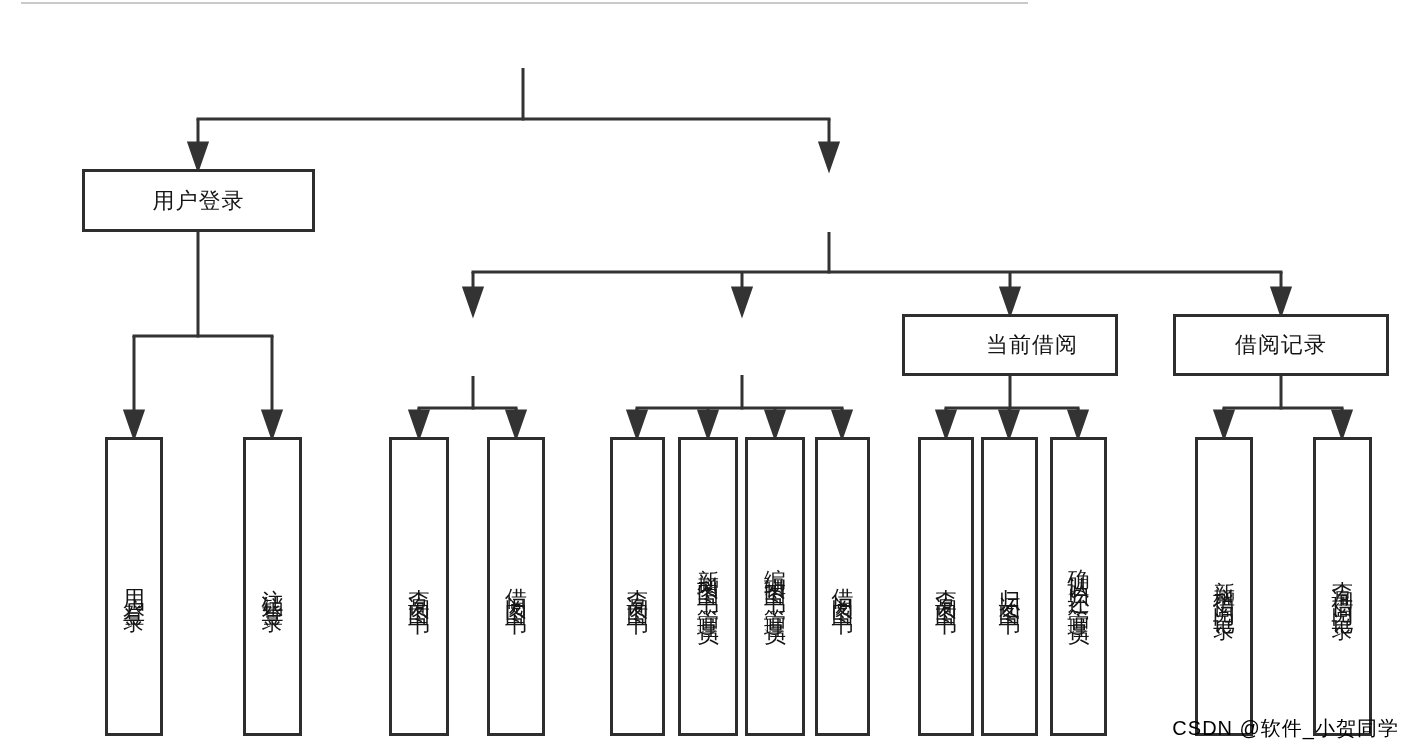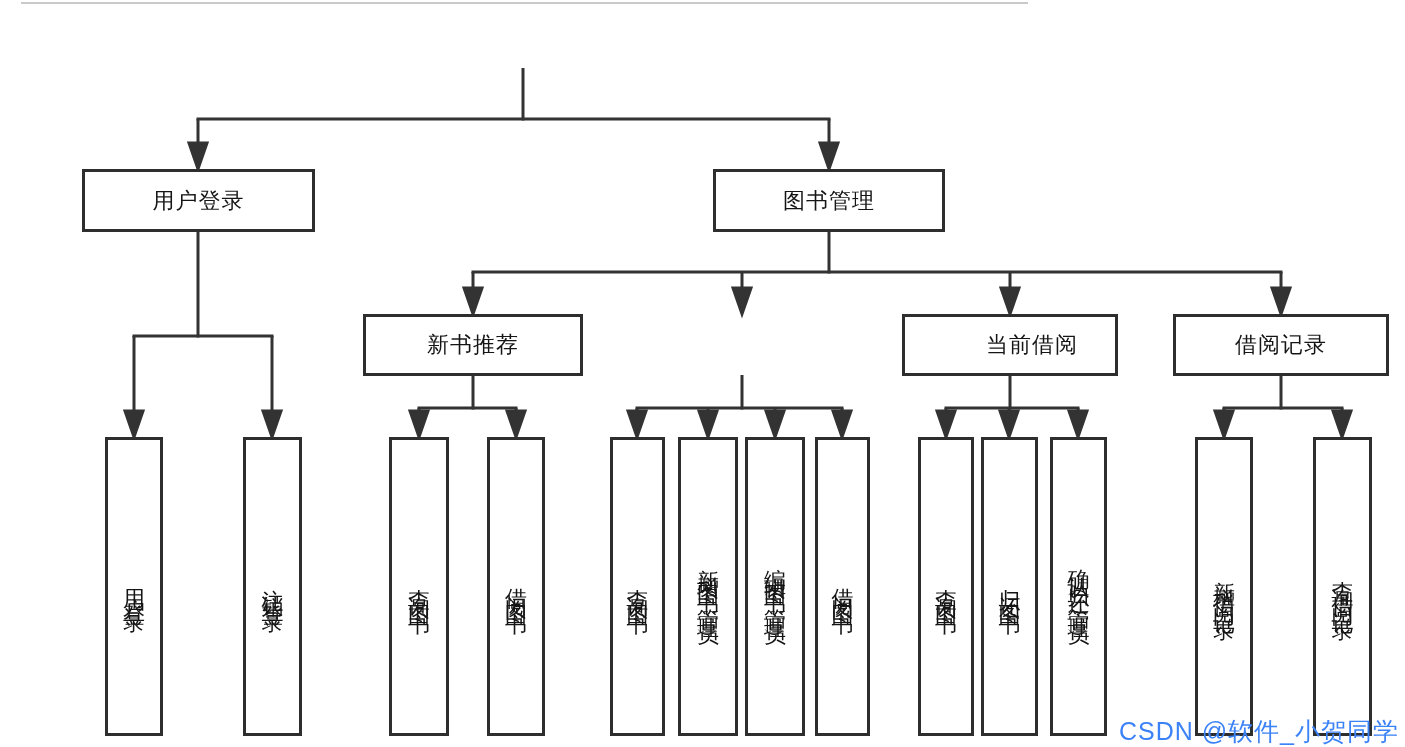--- a/index.html
+++ b/index.html
@@ -28,22 +28,22 @@
     line-height:1.1;
     white-space:nowrap;
   }
   .root-shadow {
     position:absolute; left:21px; top:2px; width:1007px; height:2px;
     background:#c9c9c9;
   }
   .watermark {
     position:absolute;
     right:6px; top:715px;
-    font-size:25px;
-    color:#3b82f6;
+    font-size:20px;
+    color:#000000;
     letter-spacing:1px;
     white-space:nowrap;
   }
 </style>
 </head>
 <body>
 
 <div class="canvas">
 
   <div class="root-shadow"></div>
@@ -114,27 +114,21 @@
       <line x1="1342" y1="408" x2="1342" y2="414"></line>
       <polygon points="1215,411 1233,411 1224,437"></polygon>
       <polygon points="1333,411 1351,411 1342,437"></polygon>
     </g>
   </svg>
 
 
   <div class="node h" style="left:82px; top:169px; width:233px; height:63px;">
     <span class="lbl">用户登录</span>
   </div>
-  <div class="node h" style="left:713px; top:169px; width:232px; height:63px;">
-    <span class="lbl">图书管理</span>
-  </div>
 
-  <div class="node h" style="left:363px; top:314px; width:220px; height:62px;">
-    <span class="lbl">新书推荐</span>
-  </div>
   <div class="node h" style="left:902px; top:314px; width:216px; height:62px;padding-left:44px;">
     <span class="lbl">当前借阅</span>
   </div>
   <div class="node h" style="left:1173px; top:314px; width:216px; height:62px;">
     <span class="lbl">借阅记录</span>
   </div>
 
   <div class="node v" style="left:105px; top:437px; width:58px; height:299px;">
     <span class="lbl">用户登录</span>
   </div>

